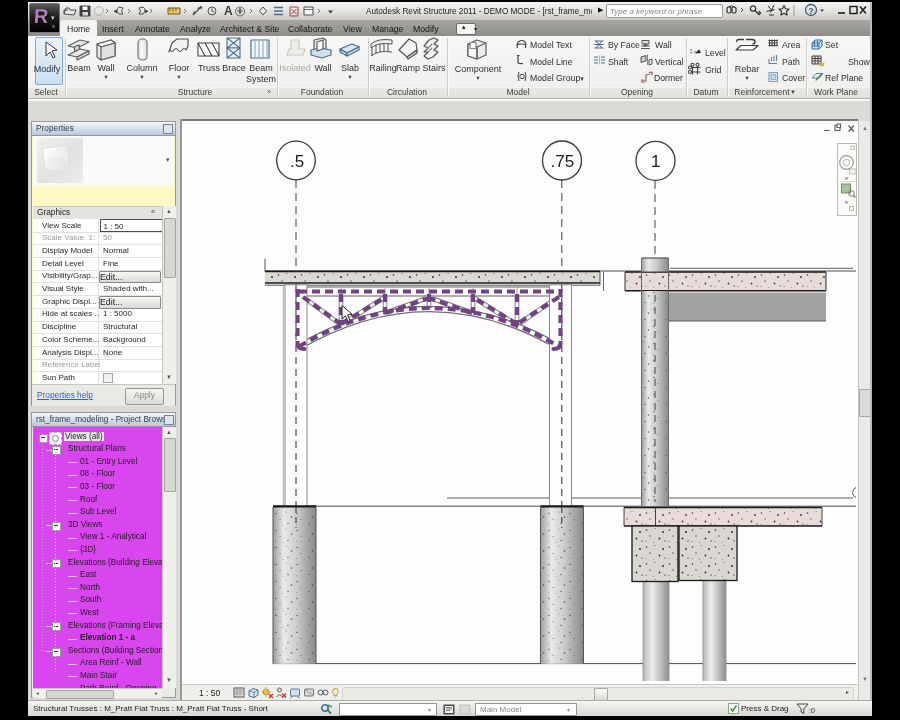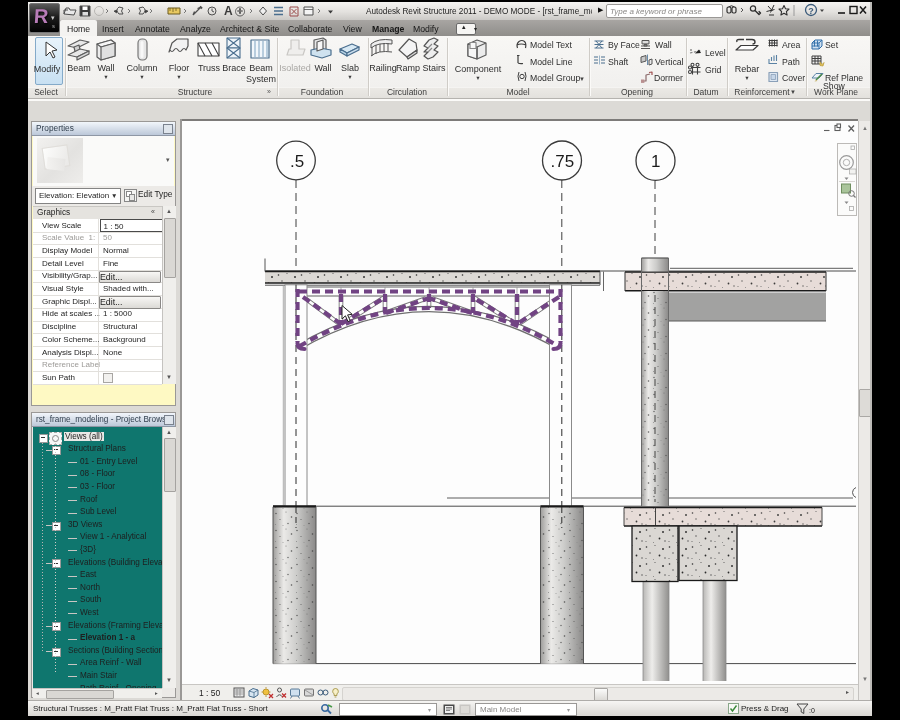--- a/index.html
+++ b/index.html
@@ -89,21 +89,21 @@
 <div class="a" style="left:60px;top:20px;width:37px;height:16px;background:#f4f3f1;border-radius:2px 2px 0 0;"></div>
 <div class="a" id="tabs" style="top:23px;font-size:9.5px;color:#161616;z-index:3;"></div>
 <style>.tab{position:absolute;top:23.5px;font-size:8.7px;color:#161616;white-space:nowrap;z-index:3;}</style>
 <div class="tab" style="left:67px;">Home</div>
 <div class="tab" style="left:102px;">Insert</div>
 <div class="tab" style="left:135px;">Annotate</div>
 <div class="tab" style="left:180px;">Analyze</div>
 <div class="tab" style="left:220px;">Architect &amp; Site</div>
 <div class="tab" style="left:288px;">Collaborate</div>
 <div class="tab" style="left:343px;">View</div>
-<div class="tab" style="left:372px;font-weight:bold;">Manage</div>
+<div class="tab" style="left:372px;">Manage</div>
 <div class="tab" style="left:413px;">Modify</div>
 <div class="a" style="left:456px;top:23px;width:18px;height:10px;background:#f6f5f3;border:1px solid #6a6a6a;border-radius:2px;z-index:3;">
   <div class="a" style="left:5px;top:-1px;font-size:7px;color:#222;">▴</div>
 </div>
 <div class="a" style="left:474px;top:25px;font-size:6px;color:#222;z-index:3;">▾</div>
 
 <div class="a" style="left:28px;top:36px;width:844px;height:51px;background:linear-gradient(#f8f7f5,#f1f0ee);"></div>
 <div class="a" style="left:28px;top:87px;width:844px;height:11px;background:linear-gradient(#ebe9e5,#e2e0dc);border-top:1px solid #f5f4f2;"></div>
 <div class="a" style="left:28px;top:98px;width:844px;height:1px;background:#b5b3af;"></div>
 <div class="a" style="left:28px;top:99px;width:844px;height:2px;background:#fbfaf8;"></div>
@@ -171,21 +171,21 @@
 <div class="rstxt" style="left:608px;top:56.5px;">Shaft</div>
 <div class="rstxt" style="left:655px;top:40px;">Wall</div>
 <div class="rstxt" style="left:655px;top:56.5px;">Vertical</div>
 <div class="rstxt" style="left:654px;top:73px;">Dormer</div>
 <div class="rstxt" style="left:705px;top:48px;">Level</div>
 <div class="rstxt" style="left:705px;top:65px;">Grid</div>
 <div class="rstxt" style="left:782px;top:40px;">Area</div>
 <div class="rstxt" style="left:782px;top:56.5px;">Path</div>
 <div class="rstxt" style="left:782px;top:73px;">Cover</div>
 <div class="rstxt" style="left:825px;top:40px;">Set</div>
-<div class="rstxt" style="left:823px;top:56.5px;margin-top:24px;">Show</div>
+<div class="rstxt" style="left:848px;top:56.5px;">Show</div>
 <div class="rstxt" style="left:825px;top:73px;">Ref Plane</div>
 
 <svg class="a" style="left:28px;top:36px;z-index:2;" width="844" height="62" viewBox="28 36 844 62">
  <g fill="none" stroke="#6b6b6b" stroke-width="1.2" stroke-linejoin="round">
 
   <path d="M46 42 L46 56 L50 52 L53 58 L55 57 L52 51 L57 50 Z" fill="#fff" stroke="#333" stroke-width="1"></path>
 
   <g stroke="#5d5d5d">
    <path d="M68 46 L80 40 L89 42 L77 48 Z" fill="#e8e8e8"></path>
    <path d="M74 47 L79 45 L81 54 L76 56 Z" fill="#cfcfcf"></path>
@@ -574,30 +574,20 @@
   <div class="a" style="left:0;top:0;width:143px;height:13px;background:linear-gradient(#f2f6fb,#bcc8d9);border-bottom:1px solid #8e97a5;">
     <div class="a txt" style="left:4px;top:1px;color:#32404f;">Properties</div>
     <div class="a" style="left:131px;top:2px;width:8px;height:8px;border:1px solid #7a828e;background:#dfe5ec;"></div>
   </div>
   <div class="a" style="left:1px;top:14px;width:141px;height:50px;background:#fafaf9;">
     <div class="a" style="left:4px;top:2px;width:46px;height:45px;background:linear-gradient(135deg,#f2f1ef,#e3e2e0 55%,#eeedeb);"></div>
     <div class="a" style="left:10px;top:10px;width:24px;height:20px;background:linear-gradient(115deg,#fdfdfc,#e9e8e6);transform:rotate(-8deg);border:1px solid #e0deda;"></div>
     <div class="a" style="left:14px;top:22px;width:18px;height:12px;background:linear-gradient(75deg,#f4f3f1,#e6e5e3);transform:rotate(6deg);"></div>
     <div class="a" style="left:133px;top:20px;font-size:7px;color:#555;">▾</div>
   </div>
-  <div class="a" style="left:0px;top:64px;width:143px;height:20px;background:#eceae7;">
-    <div class="a" style="left:3px;top:2px;width:84px;height:14px;background:#fff;border:1px solid #848484;">
-      <div class="a txt" style="left:3px;top:2px;font-size:8px;">Elevation: Elevation</div>
-      <div class="a" style="left:75px;top:3px;font-size:6.5px;color:#333;">▼</div>
-    </div>
-    <div class="a" style="left:92px;top:3px;width:11px;height:11px;border:1px solid #888;background:#f4f4f2;"></div>
-    <div class="a" style="left:94px;top:5px;width:4px;height:4px;border:1px solid #888;background:#fff;"></div>
-    <div class="a" style="left:97px;top:8px;width:4px;height:5px;border:1px solid #888;background:#e8e8e6;"></div>
-    <div class="a txt" style="left:106px;top:3px;">Edit Type</div>
-  </div>
   <div class="a" style="left:1px;top:84px;width:129px;height:13px;background:#e5e3df;border-top:1px solid #c9c7c3;border-bottom:1px solid #c9c7c3;">
     <div class="a txt" style="left:4px;top:0px;">Graphics</div>
     <div class="a" style="left:118px;top:1px;font-size:7px;color:#444;">«</div>
   </div>
   <div class="a" id="ptable" style="left:1px;top:97px;width:129px;height:165px;background:#fff;">
 <div class="pr" style="top:0.0px;">
         <div class="pdiv"></div>
         <div class="pl">View Scale</div>
         <div class="a" style="left:66.5px;top:0px;width:61px;height:11.4px;border:1px solid #4a4a4a;background:#fff;">
           <div class="txt" style="position:absolute;left:3px;top:1.5px;font-size:8px;">1 : 50</div>
@@ -661,36 +651,40 @@
         <div class="pdiv"></div>
         <div class="pl">Sun Path</div>
         <div class="a" style="left:70px;top:1.5px;width:8px;height:8px;border:1px solid #a8a6a3;background:#f2f1ef;"></div>
       </div>
 </div>
 
   <div class="a" style="left:130px;top:84px;width:13px;height:178px;background:#f0efec;border-left:1px solid #c5c3c0;">
     <div class="a" style="left:3px;top:2px;font-size:6px;color:#555;">▲</div>
     <div class="a" style="left:1px;top:12px;width:10px;height:58px;background:#dad8d4;border:1px solid #a5a3a0;border-radius:1px;"></div>
     <div class="a" style="left:3px;top:168px;font-size:6px;color:#555;">▼</div>
+  </div>
+  <div class="a" style="left:0;top:262px;width:143px;height:21px;background:#eceae7;border-top:1px solid #c9c7c3;">
+    <div class="a txt" style="left:5px;top:5px;color:#2a64b8;text-decoration:underline;">Properties help</div>
+    <div class="a" style="left:93px;top:3px;width:37px;height:14px;background:linear-gradient(#f6f5f3,#dddbd7);border:1px solid #9a9896;border-radius:2px;color:#8a8886;text-align:center;padding-top:1px;">Apply</div>
   </div>
 </div>
 <style>
  .pr{position:absolute;left:0;width:129px;height:12.7px;border-bottom:1px solid #e2e0dc;font-size:8px;}
  .pl{position:absolute;left:9px;top:1.5px;white-space:nowrap;max-width:58px;overflow:hidden;}
  .pv{position:absolute;left:70px;top:1.5px;white-space:nowrap;}
  .pbtn{position:absolute;left:66px;top:0.8px;width:60px;height:10.6px;background:linear-gradient(#f8f7f5,#dcdad6);border:1px solid #8a8886;border-radius:1px;text-align:left;font-size:8.8px;color:#222;}
  .pdiv{position:absolute;left:65px;top:0;width:1px;height:12.7px;background:#e2e0dc;}
 </style>
 
 <div class="a" id="browser" style="left:31px;top:412px;width:143px;height:284px;background:#eceae7;border:1px solid #9a9896;font-size:8.2px;color:#1e1e1e;">
   <div class="a" style="left:0;top:0;width:143px;height:13px;background:linear-gradient(#f2f6fb,#bcc8d9);border-bottom:1px solid #8e97a5;">
     <div class="a txt" style="left:4px;top:1.5px;color:#32404f;font-size:8.2px;">rst_frame_modeling - Project Browser</div>
     <div class="a" style="left:132px;top:2px;width:8px;height:8px;border:1px solid #7a828e;background:#dfe5ec;"></div>
   </div>
-  <div class="a" id="treearea" style="left:1px;top:14px;width:129px;height:261px;background:#0f766e;overflow:hidden;">
+  <div class="a" id="treearea" style="left:1px;top:14px;width:129px;height:261px;background:#d946ef;overflow:hidden;">
 <div class="a" style="left:9px;top:10px;width:1px;height:214px;background:repeating-linear-gradient(#b8b6b3 0 1px,rgba(0,0,0,0) 1px 3px);"></div>
 <div class="a" style="left:6px;top:6.5px;width:7px;height:7px;border:1px solid #999;background:#fff;">
         <div style="position:absolute;left:1px;top:2.2px;width:4px;height:1px;background:#333;"></div>
       </div>
 <div class="a" style="left:16px;top:4.5px;width:11px;height:11px;border:1px dashed #aaa;background:#f8f8f8;">
         <div style="position:absolute;left:2px;top:2px;width:5px;height:5px;border:1px solid #888;border-radius:50%;"></div>
       </div>
 <div class="a txt" style="left:31px;top:4.5px;background:#e9e8e6;padding:0 1px;">Views (all)</div>
 <div class="a" style="left:13px;top:22.5px;width:6px;height:1px;background:#c8c6c3;"></div>
 <div class="a" style="left:19px;top:19.0px;width:7px;height:7px;border:1px solid #999;background:#fff;">

